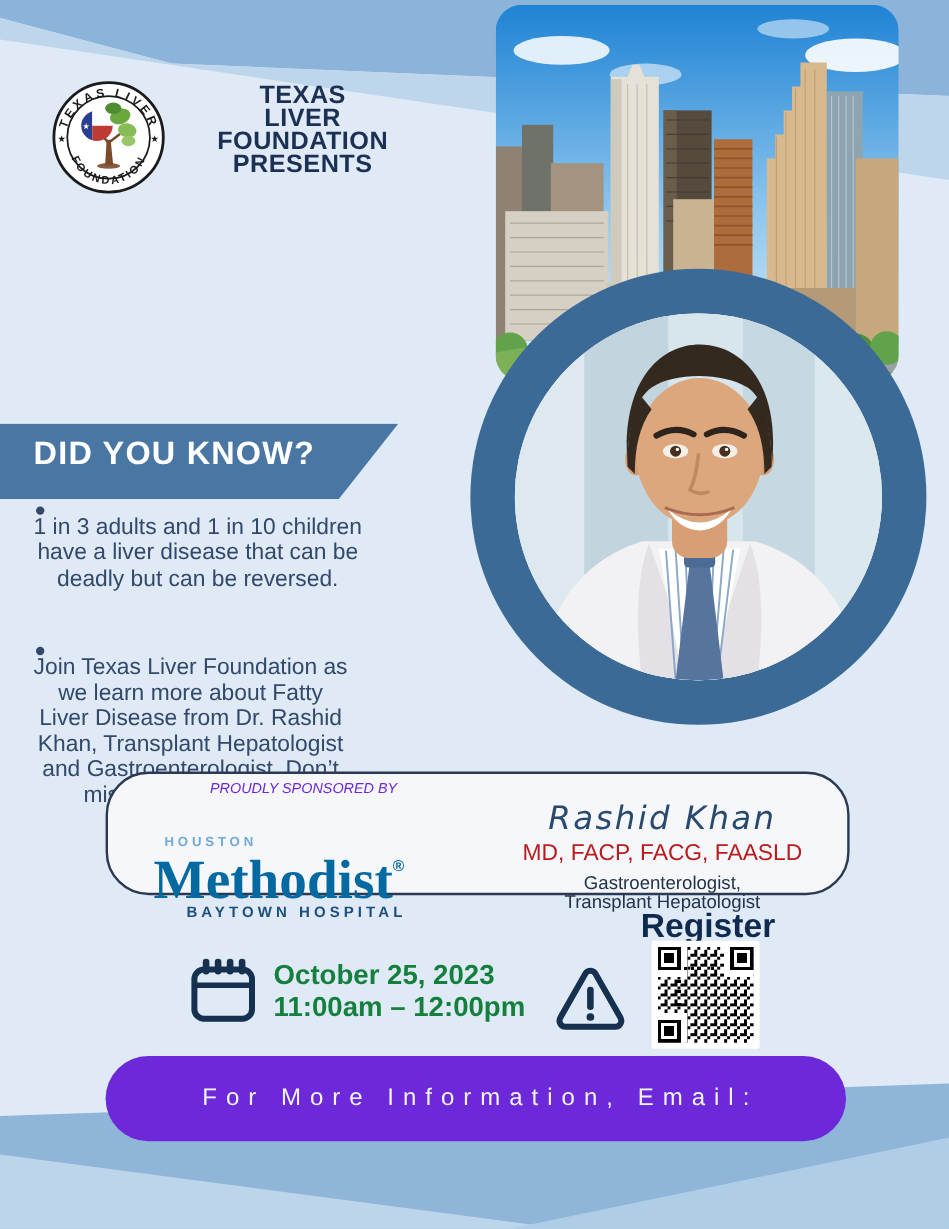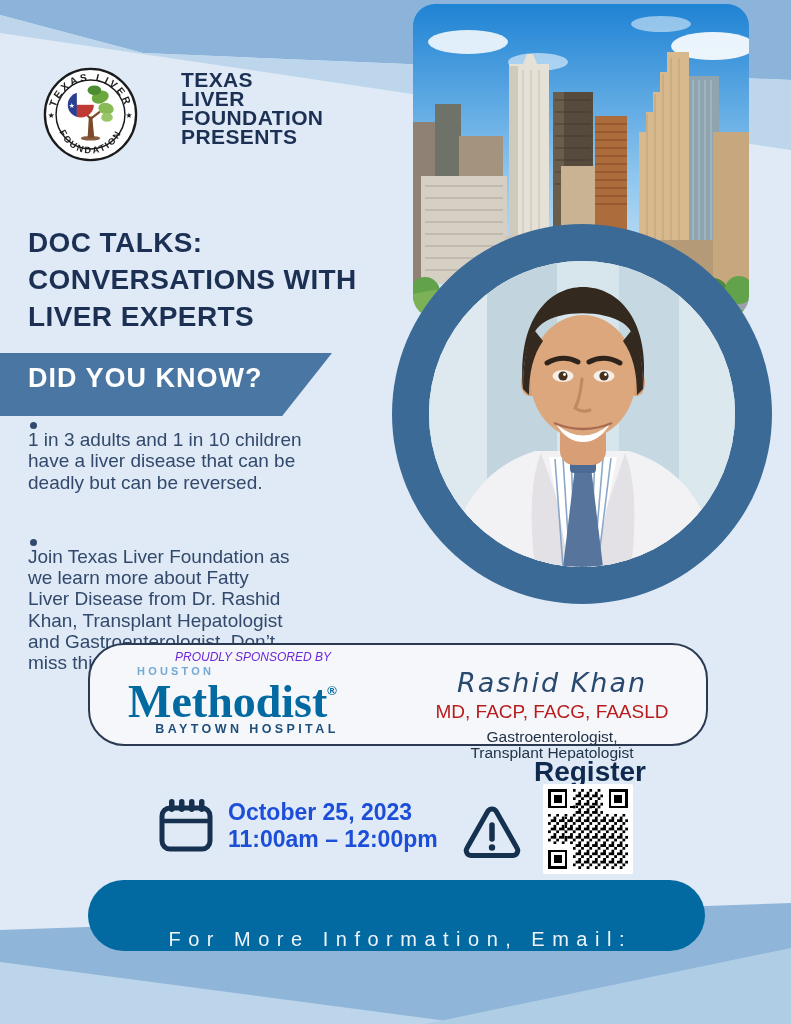--- a/index.html
+++ b/index.html
@@ -1,18 +1,18 @@
 <!DOCTYPE html>
 <html><head>
 <meta charset="utf-8">
 <style>
   html,body{margin:0;padding:0;background:#b8cfe6;font-family:"Liberation Sans",sans-serif;}
   .stage{position:relative;width:791px;height:1024px;margin:0 auto;background:#dfeaf6;overflow:hidden;}
   .abs{position:absolute;}
-  .pre{white-space:pre-line;}
+  .pre{white-space:pre-line;text-align:center;}
 
   
   .bg-svg{position:absolute;inset:0;width:791px;height:1024px;}
 
   
   .logo{left:42px;top:66px;width:97px;height:97px;}
   .presents{left:181px;top:70px;font-size:21px;font-weight:bold;line-height:19px;
             letter-spacing:.4px;color:#1c3054;}
 
   
@@ -33,45 +33,45 @@
   .skyline{left:413px;top:4px;width:336px;height:314px;border-radius:22px;overflow:hidden;}
   .skyline svg{display:block;width:336px;height:314px;}
   .ring{left:392px;top:224px;width:380px;height:380px;border-radius:50%;background:#3b6a97;}
   .portrait{position:absolute;left:37px;top:37px;width:306px;height:306px;border-radius:50%;overflow:hidden;background:#cfdfe7;}
   .portrait svg{display:block;width:306px;height:306px;}
 
   
   .sponsor-box{left:88px;top:643px;width:620px;height:103px;background:#f5f7fb;
                border:2px solid #2b3a52;border-radius:36px;box-sizing:border-box;}
   .sp-heading{left:18px;top:5px;width:290px;text-align:center;font-size:12px;color:#6d28d9;font-style:italic;}
-  .hm-block{left:38px;top:20px;width:240px;height:64px;}
+  .hm-block{left:38px;top:51px;width:240px;height:64px;}
   .hm-houston{left:9px;top:0;font-size:11px;font-weight:bold;letter-spacing:3.2px;color:#74a9d3;}
   .hm-methodist{left:0;top:2px;font-family:"Liberation Serif",serif;font-weight:bold;
                 font-size:46px;line-height:48px;color:#0369a1;}
   .hm-reg{font-size:13px;vertical-align:22px;font-family:"Liberation Sans",sans-serif;}
   .hm-baytown{left:0;top:57px;width:238px;text-align:center;font-size:12.5px;font-weight:bold;
               letter-spacing:3.4px;color:#1d4f7c;}
   .speaker{left:312px;top:0;width:300px;text-align:center;color:#223349;}
   .sp-name{margin-top:22px;font-size:27px;font-style:italic;letter-spacing:2px;color:#29496e;
            font-family:"DejaVu Sans",sans-serif;}
   .sp-creds{margin-top:3px;font-size:19px;color:#b91c1c;}
   .sp-role{margin-top:6px;font-size:15.5px;line-height:15.5px;color:#223349;}
 
   
   .register{left:505px;top:756px;width:170px;text-align:center;font-size:28px;font-weight:bold;color:#0f2a4e;}
   .calendar{left:157px;top:796px;width:58px;height:58px;}
-  .event{left:228px;top:799px;font-size:23px;font-weight:bold;line-height:27px;color:#1d4ed8;}
+  .event{left:228px;top:799px;font-size:23px;font-weight:bold;line-height:27px;color:#15803d;}
   .warning{left:462px;top:804px;width:60px;height:56px;}
   .qr{left:543px;top:784px;width:90px;height:90px;background:#ffffff;border-radius:2px;
       display:flex;align-items:center;justify-content:center;}
   .qr svg{width:80px;height:80px;}
 
   
-  .pill{left:88px;top:880px;width:617px;height:71px;background:#0369a1;border-radius:36px;
-        display:flex;flex-direction:column;align-items:center;justify-content:flex-end;gap:5px;}
+  .pill{left:88px;top:880px;width:617px;height:71px;background:#6d28d9;border-radius:36px;
+        display:flex;flex-direction:column;align-items:center;justify-content:center;gap:5px;}
   .pill div{font-size:20px;letter-spacing:7.5px;color:#eef4fa;text-indent:7.5px;}
 </style>
 </head>
 <body>
 
 <div class="stage">
 
   <svg class="bg-svg" viewBox="0 0 791 1024" preserveAspectRatio="none" aria-hidden="true">
     <polygon points="0,0 791,0 791,80 143,53 0,15" fill="#8cb4da"></polygon>
     <polygon points="0,15 143,53 791,80 791,150 0,33" fill="#bdd6ec"></polygon>
@@ -187,23 +187,20 @@
           <circle cx="170" cy="293" r="12" fill="#3f7d31"></circle>
         <circle cx="198" cy="289" r="13" fill="#6fae58"></circle>
           <circle cx="300" cy="290" r="16" fill="#4f8c3c"></circle>
         <circle cx="326" cy="286" r="14" fill="#61a24a"></circle>
       </g>
       <path d="M0,314 V290 Q60,276 130,290 L130,314 z" fill="#7cb157"></path>
       <rect x="130" y="306" width="206" height="8" fill="#6aa34c"></rect>
     </svg>
   </div>
 
-  <div class="abs headline pre">DOC TALKS:
-CONVERSATIONS WITH
-LIVER EXPERTS</div>
   <div class="abs banner"></div>
   <div class="abs banner-text">DID YOU KNOW?</div>
 
   <div class="abs bullets">
     <div class="bullet">
       <span class="dot"></span>
       <span class="bullet-text pre">1 in 3 adults and 1 in 10 children
 have a liver disease that can be
 deadly but can be reversed.</span>
     </div>

